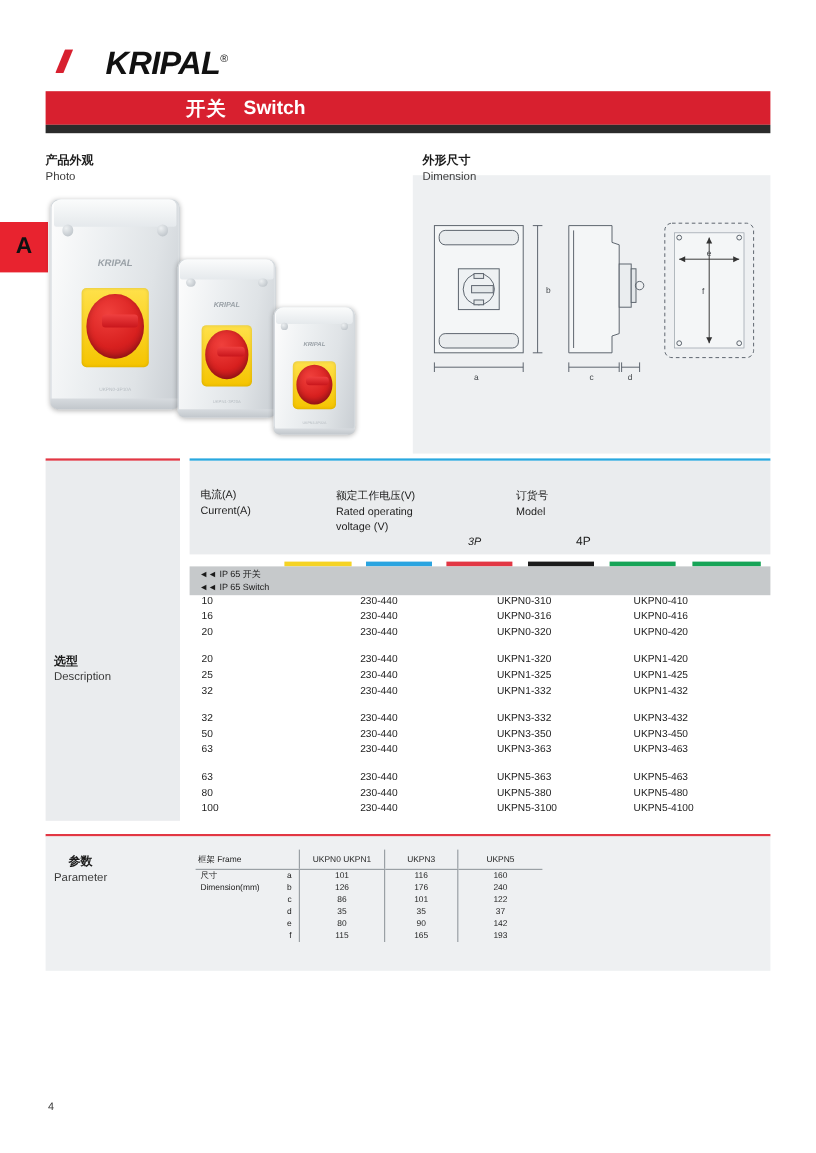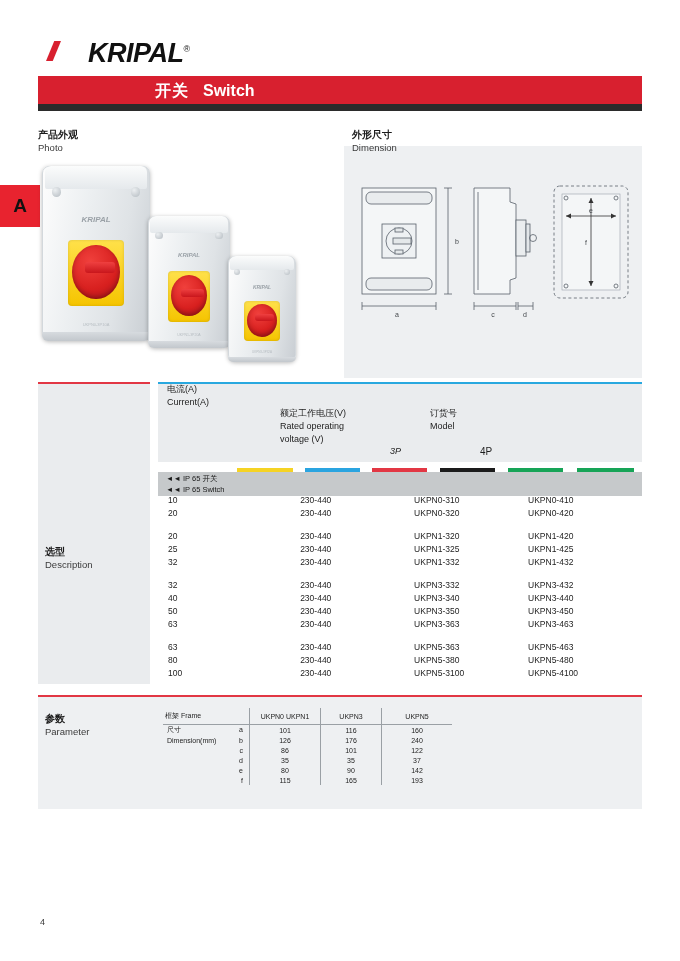--- a/index.html
+++ b/index.html
@@ -78,21 +78,21 @@
   .tbl td{font-size:8.5px;color:#1d1d1d;padding:0;height:13px;vertical-align:middle;white-space:nowrap;}
   .tbl td.c1{width:115px;padding-left:8px;margin-left:44px;}
   .tbl td.c2{width:100px;}
   .tbl td.c3{width:100px;}
   .tbl td.c4{width:100px;}
   .tbl tr.gap td{height:10px;}
 
   
   .par-rule{position:absolute;left:38px;top:695px;width:604px;height:2px;background:#e23744;}
   .par-bg{position:absolute;left:38px;top:697px;width:604px;height:112px;background:#eef0f2;}
-  .par-lbl{position:absolute;left:45px;top:712px;}
+  .par-lbl{position:absolute;left:45px;top:712px;text-align:center;}
 
   .ptbl{position:absolute;left:163px;top:708px;border-collapse:collapse;}
   .ptbl td,.ptbl th{font-size:7px;color:#1d1d1d;padding:0 4px;height:10px;font-weight:normal;text-align:center;white-space:nowrap;}
   .ptbl .hd{border-bottom:1px solid #9aa0a5;height:16px;}
   .ptbl .lcell{text-align:left;padding-left:2px;}
   .ptbl .vl{border-left:1px solid #9aa0a5;}
   .ptbl .letter{text-align:right;padding-right:6px;font-size:7px;}
 
   .pagenum{position:absolute;left:40px;top:917px;font-size:9px;color:#3a3a3a;}
 </style>
@@ -231,21 +231,21 @@
   <div class="rule rule-cyan" style="left:158px;top:382px;width:484px;"></div>
 
   <div class="sel-left"></div>
   <div class="sel-right"></div>
 
   <div class="desc-lbl">
     <div class="lbl-cn">选型</div>
     <div class="lbl-en">Description</div>
   </div>
 
-  <div class="colhead" style="left:167px;top:383px;">
+  <div class="colhead" style="left:167px;top:406px;">
     <div>电流(A)</div>
     <div>Current(A)</div>
   </div>
   <div class="colhead" style="left:280px;top:407px;">
     <div>额定工作电压(V)</div>
     <div>Rated operating</div>
     <div>voltage (V)</div>
   </div>
   <div class="colhead" style="left:430px;top:407px;">
     <div>订货号</div>
@@ -269,20 +269,26 @@
 
   <table class="tbl">
     <tbody id="selbody">
         <tr>
           <td class="c1">10</td>
           <td class="c2">230-440</td>
           <td class="c3">UKPN0-310</td>
           <td class="c4">UKPN0-410</td>
         </tr>
         <tr>
+          <td class="c1">16</td>
+          <td class="c2">230-440</td>
+          <td class="c3">UKPN0-316</td>
+          <td class="c4">UKPN0-416</td>
+        </tr>
+        <tr>
           <td class="c1">20</td>
           <td class="c2">230-440</td>
           <td class="c3">UKPN0-320</td>
           <td class="c4">UKPN0-420</td>
         </tr>
         <tr class="gap">
           <td colspan="4"></td>
         </tr>
         <tr>
           <td class="c1">20</td>
@@ -303,26 +309,20 @@
           <td class="c4">UKPN1-432</td>
         </tr>
         <tr class="gap">
           <td colspan="4"></td>
         </tr>
         <tr>
           <td class="c1">32</td>
           <td class="c2">230-440</td>
           <td class="c3">UKPN3-332</td>
           <td class="c4">UKPN3-432</td>
-        </tr>
-        <tr>
-          <td class="c1">40</td>
-          <td class="c2">230-440</td>
-          <td class="c3">UKPN3-340</td>
-          <td class="c4">UKPN3-440</td>
         </tr>
         <tr>
           <td class="c1">50</td>
           <td class="c2">230-440</td>
           <td class="c3">UKPN3-350</td>
           <td class="c4">UKPN3-450</td>
         </tr>
         <tr>
           <td class="c1">63</td>
           <td class="c2">230-440</td>

